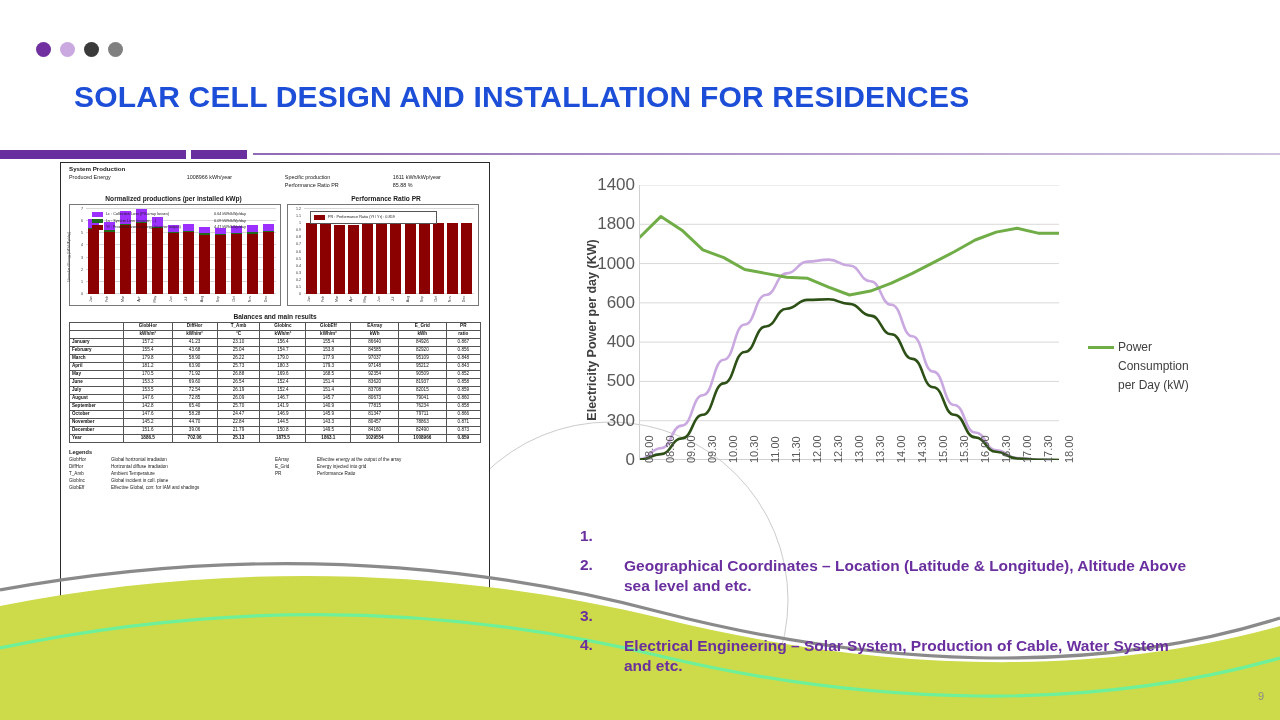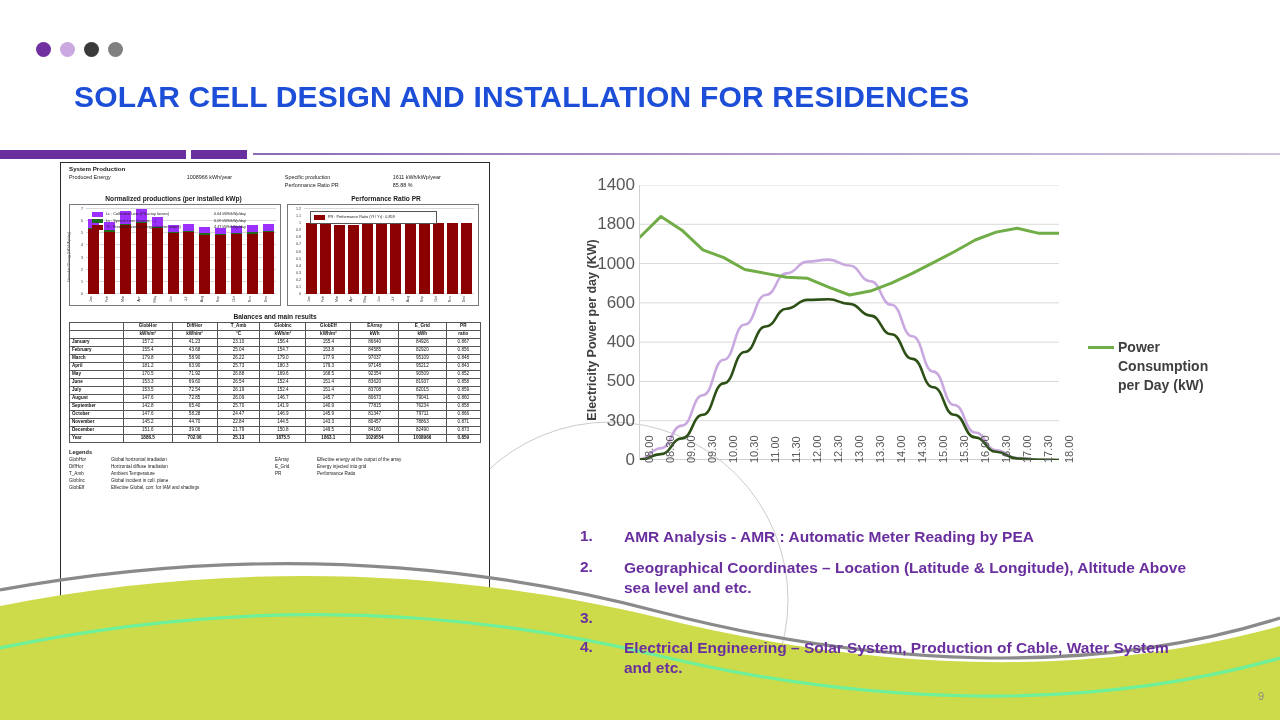--- a/index.html
+++ b/index.html
@@ -108,21 +108,21 @@
       transform: translateY(-50%); }
   #plot-area { position: absolute; left: 54px; top: 0; width: 420px; height: 275px;
       border-left: 1px solid #d0d0d0; }
   #plot-svg { position: absolute; inset: 0; width: 100%; height: 100%; }
   #chart-xticks { position: absolute; left: 54px; top: 278px; width: 420px; height: 52px; }
   #chart-xticks span { position: absolute; top: 0; font-size: 11px; color: #595959;
       transform: rotate(-90deg); transform-origin: left top; white-space: nowrap; }
   #chart-legend { position: absolute; left: 1088px; top: 338px; width: 120px;
       display: flex; align-items: flex-start; gap: 4px; }
   #chart-legend .swatch { width: 26px; height: 3px; background: #70ad47; margin-top: 8px; flex: none; }
-  #chart-legend .txt { font-size: 14px; color: #404040; line-height: 19px; font-weight: bold; }
+  #chart-legend .txt { font-size: 12px; color: #404040; line-height: 19px; }
 
   
   #bullet-list { position: absolute; left: 580px; top: 527px; width: 620px; }
   #bullet-list .bullet { display: flex; margin-bottom: 11px; }
   #bullet-list .num { width: 44px; flex: none; font-size: 15.5px; font-weight: bold; color: #6a2f9e; }
   #bullet-list .txt { font-size: 15.5px; font-weight: bold; color: #6a2f9e; line-height: 20px; }
 
   
   #wave { position: absolute; left: 0; bottom: 0; width: 1280px; height: 160px; }
 
@@ -633,21 +633,20 @@
 
 <svg id="wave" viewBox="0 0 1280 160" preserveAspectRatio="none">
   <path d="M0 46 C 200 6, 430 2, 660 58 C 860 108, 1080 122, 1280 66 L1280 160 L0 160 Z" fill="#cdda49"></path>
   <path d="M0 30 C 220 -10, 440 -6, 660 52 C 870 106, 1090 118, 1280 58" fill="none" stroke="#8a8a8a" stroke-width="3.2"></path>
   <path d="M0 88 C 210 44, 430 40, 660 96 C 870 146, 1090 152, 1280 98" fill="none" stroke="#6ef09a" stroke-width="3.2"></path>
 </svg>
 
 <div id="bullet-list">
   <div class="bullet">
     <span class="num">1.</span>
-    <span class="txt">AMR Analysis  - AMR : Automatic Meter Reading by PEA</span>
   </div>
   <div class="bullet">
     <span class="num">2.</span>
     <span class="txt">Geographical Coordinates – Location (Latitude &amp; Longitude), Altitude Above sea level and etc.</span>
   </div>
   <div class="bullet">
     <span class="num">3.</span>
   </div>
   <div class="bullet">
     <span class="num">4.</span>

